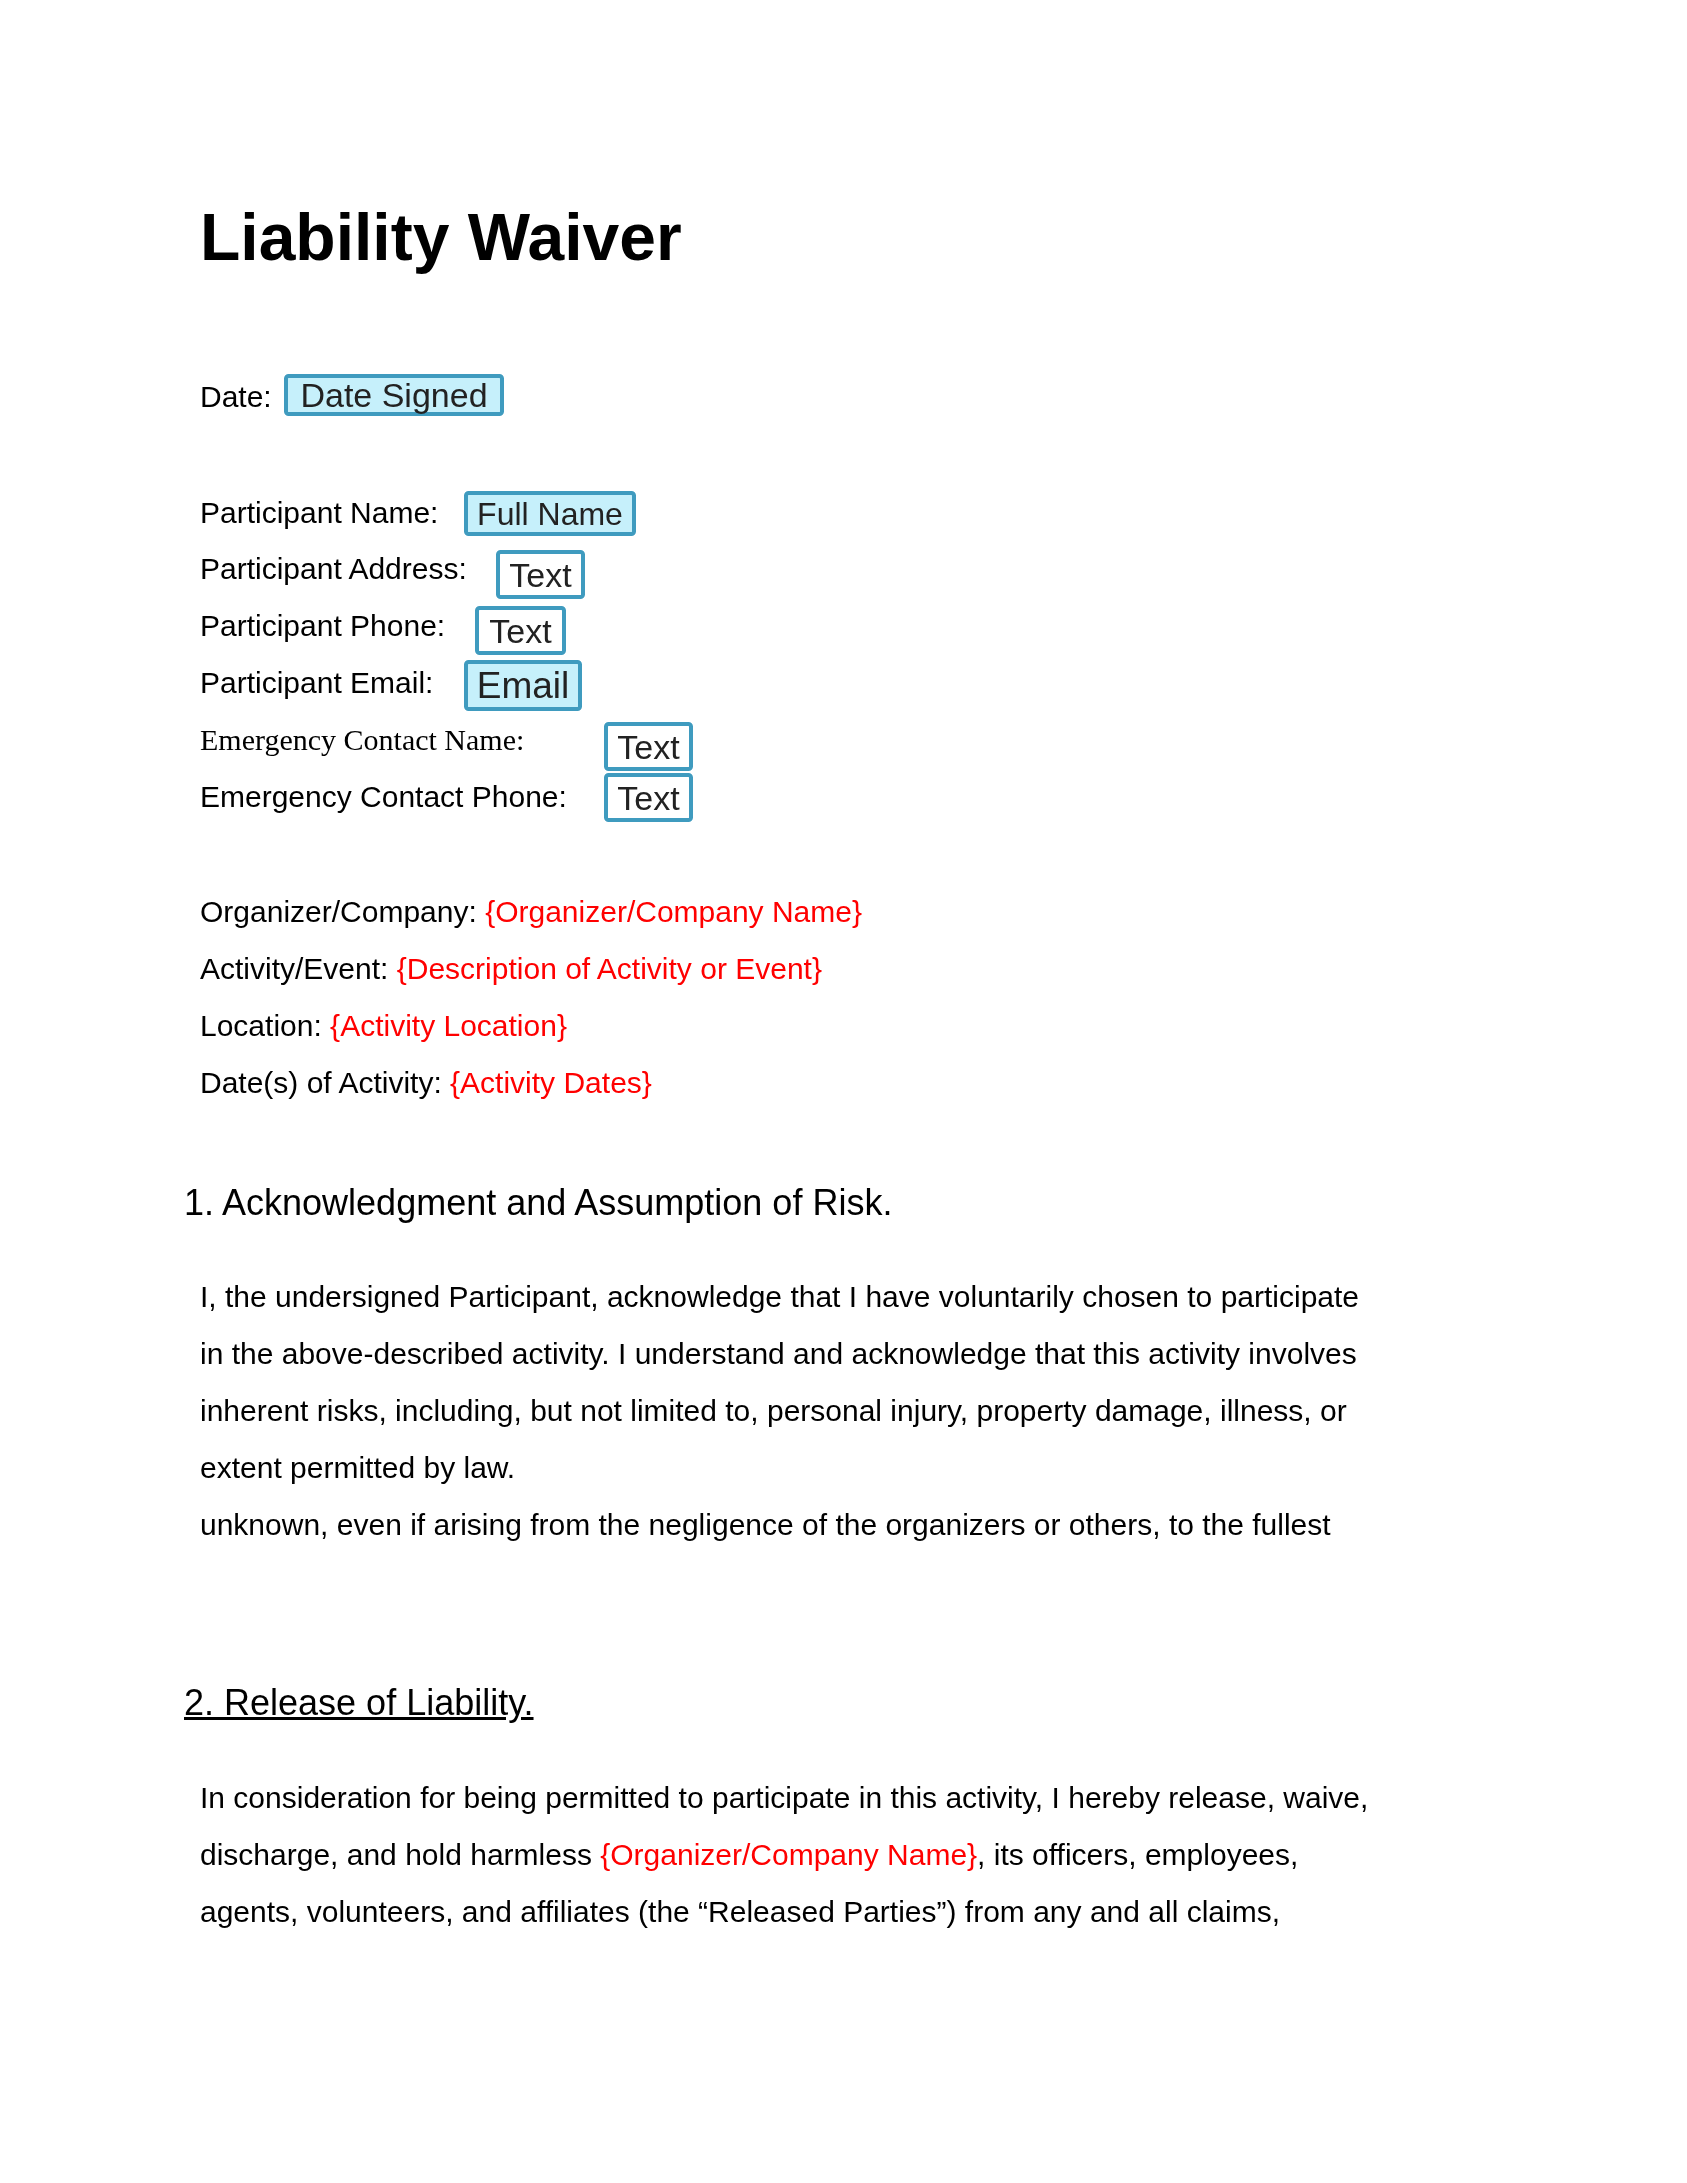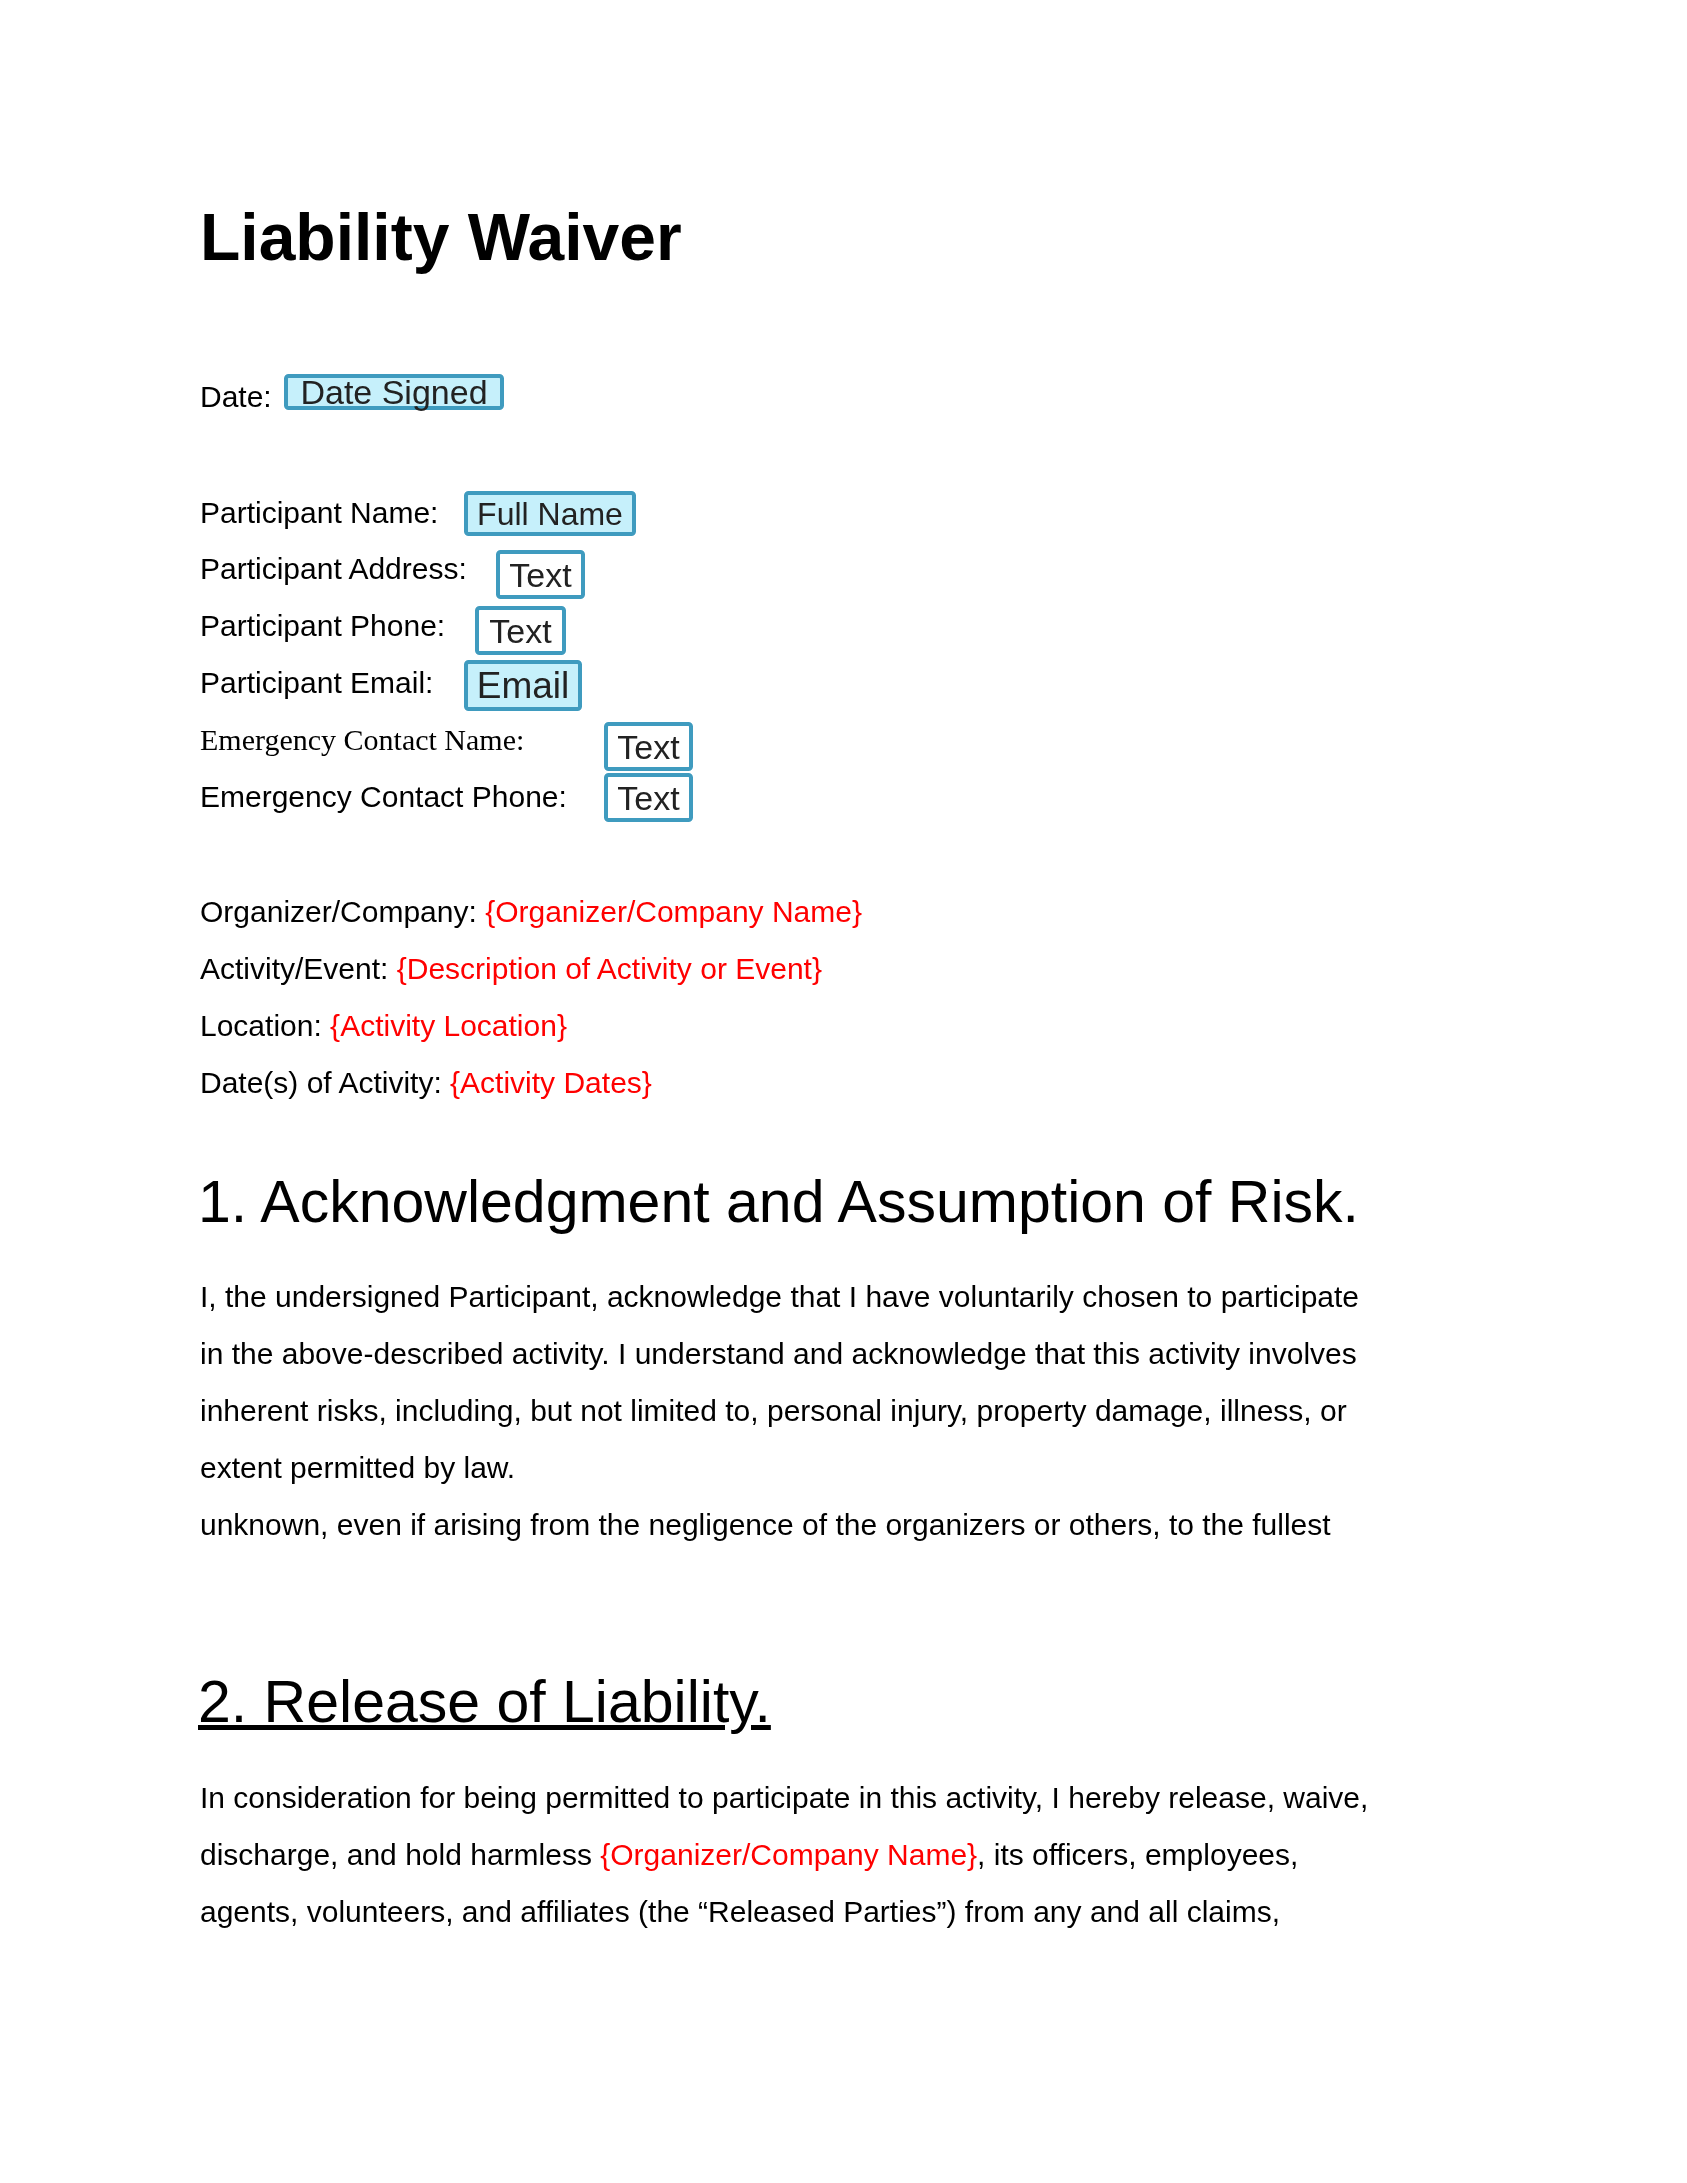--- a/index.html
+++ b/index.html
@@ -1,39 +1,39 @@
 <!DOCTYPE html>
 <html style="font-size:10.6px"><head>
 <meta charset="utf-8">
 <style>
   html, body { margin: 0; padding: 0; background: #ffffff; }
   body { width: 1687px; height: 2183px; position: relative; overflow: hidden;
          font-family: "Liberation Sans", sans-serif; color: #000000; }
   .abs { position: absolute; white-space: nowrap; }
   .title { left: 200px; top: 198px; font-size: 66px; font-weight: bold; line-height: 79px; }
   .line { font-size: 30px; line-height: 37px; left: 200px; }
-  .heading { font-size: 59px; line-height: 57px; left: 198px; }
+  .heading { font-size: 36px; line-height: 57px; left: 184px; }
   .ph { color: #ff0000; }
   .field { position: absolute; box-sizing: border-box; border: 4px solid #3f9bbf; border-radius: 4.6px;
            color: #222222; font-size: 33px; line-height: 1; display: flex; align-items: center;
            justify-content: center; white-space: nowrap; }
   .field.filled { background: #c6f0fb; }
   .field.empty { background: #ffffff; }
   .para { position: absolute; left: 200px; font-size: 30px; line-height: 57px; }
   .para div { white-space: nowrap; }
 </style>
 </head>
 <body>
 
 <div>
 
   <div class="abs title">Liability Waiver</div>
 
   <div class="abs line" style="top:378px;">Date:</div>
-  <div class="field filled" style="left:284px; top:374px; width:220px; height:36px; font-size:34px;">Date Signed</div>
+  <div class="field filled" style="left:284px; top:374px; width:220px; height:42px; font-size:34px;">Date Signed</div>
 
   <div class="abs line" style="top:494px;">Participant Name:</div>
   <div class="field filled" style="left:464px; top:491px; width:172px; height:45px; font-size:32px;">Full Name</div>
 
   <div class="abs line" style="top:550px;">Participant Address:</div>
   <div class="field empty" style="left:496px; top:550px; width:89px; height:49px; font-size:34px;">Text</div>
 
   <div class="abs line" style="top:607px;">Participant Phone:</div>
   <div class="field empty" style="left:475px; top:606px; width:91px; height:49px; font-size:34px;">Text</div>
 

